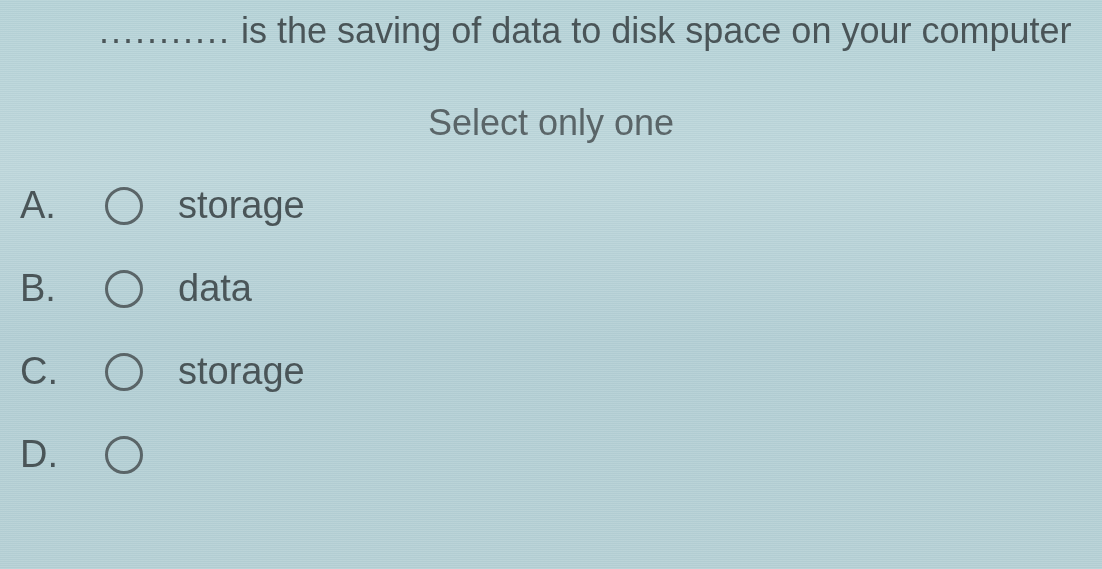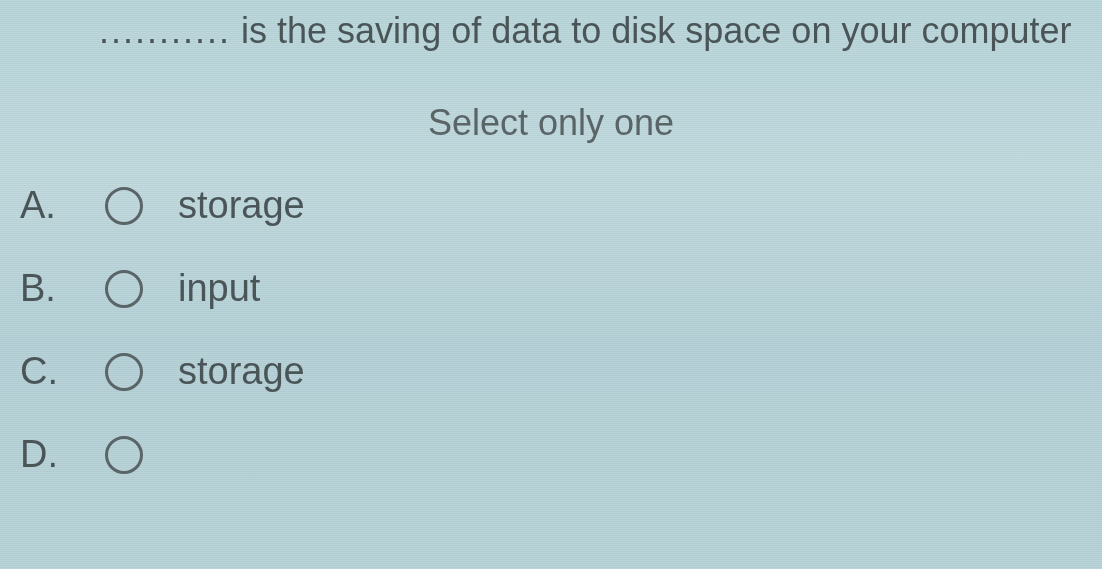--- a/index.html
+++ b/index.html
@@ -100,21 +100,21 @@
 
   <div class="options">
     <div class="option-row">
       <span class="option-letter">A.</span>
       <span class="radio-circle"></span>
       <span class="option-text">storage</span>
     </div>
     <div class="option-row">
       <span class="option-letter">B.</span>
       <span class="radio-circle"></span>
-      <span class="option-text">input</span>
+      <span class="option-text">data</span>
     </div>
     <div class="option-row">
       <span class="option-letter">C.</span>
       <span class="radio-circle"></span>
       <span class="option-text">storage</span>
     </div>
     <div class="option-row">
       <span class="option-letter">D.</span>
       <span class="radio-circle"></span>
     </div>

